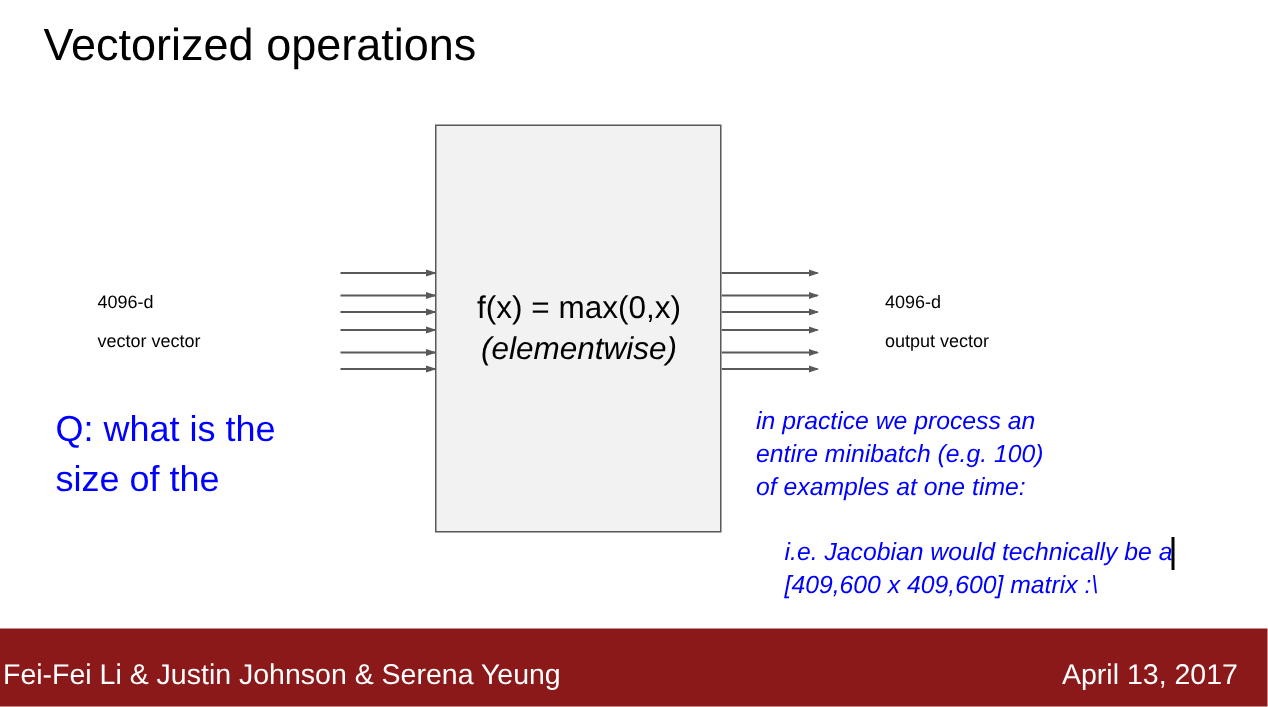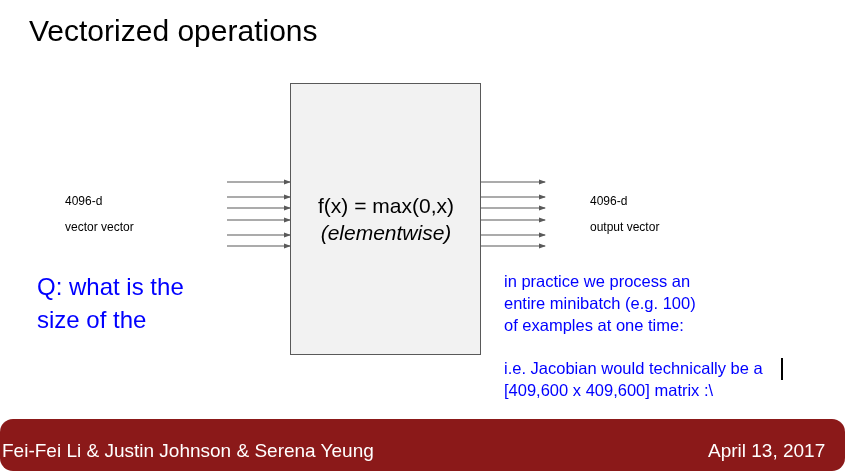--- a/index.html
+++ b/index.html
@@ -6,22 +6,22 @@
   body { width:845px; height:471px; position:relative; background:#ffffff; overflow:hidden;
          font-family:"Liberation Sans", sans-serif; }
   .abs { position:absolute; }
   .title { left:29px; top:14px; font-size:30px; color:#000; white-space:nowrap; }
   .fbox { left:290px; top:83px; width:189px; height:270px; background:#f2f2f2; border:1.5px solid #595959; }
   .fbox-text { left:290px; top:192px; width:192px; text-align:center; font-size:21px; color:#000; line-height:27px; }
   .fbox-text .sub { font-style:italic; display:block; }
   .label { font-size:12px; color:#000; line-height:26px; white-space:nowrap; }
   .blue { color:#0000ff; }
   .q { left:37px; top:270px; font-size:24px; line-height:33px; white-space:nowrap; }
-  .note { left:504px; font-size:16.5px; line-height:22px; white-space:nowrap; }
-  .footer { left:0; top:419px; width:845px; height:52px; background:#8b1919;border-radius:13px; }
+  .note { left:504px; font-size:16.5px; line-height:22px; white-space:nowrap;font-style:italic; }
+  .footer { left:0; top:419px; width:845px; height:52px; background:#8b1919; }
   .footer span { position:absolute; top:21px; color:#ffffff; font-size:19px; white-space:nowrap; }
   .cursor { left:781px; top:358px; width:1.5px; height:22px; background:#000; }
   svg.arrows { position:absolute; left:0; top:0; }
 </style>
 </head>
 <body>
 
 <div class="abs title">Vectorized operations</div>
 
 <svg class="arrows" width="845" height="471">
@@ -68,21 +68,21 @@
   <div>Q: what is the</div>
   <div>size of the</div>
 </div>
 
 <div class="abs note blue" style="top:270px;">
   <div>in practice we process an</div>
   <div>entire minibatch (e.g. 100)</div>
   <div>of examples at one time:</div>
 </div>
 
-<div class="abs note blue" style="top:357px;">
+<div class="abs note blue" style="top:357px;margin-left:19px;">
   <div>i.e. Jacobian would technically be a</div>
   <div>[409,600 x 409,600] matrix :\</div>
 </div>
 
 <div class="abs cursor"></div>
 
 <div class="abs footer">
   <span style="left:2px;">Fei-Fei Li &amp; Justin Johnson &amp; Serena Yeung</span>
   <span style="left:708px;">April 13, 2017</span>
 </div>

